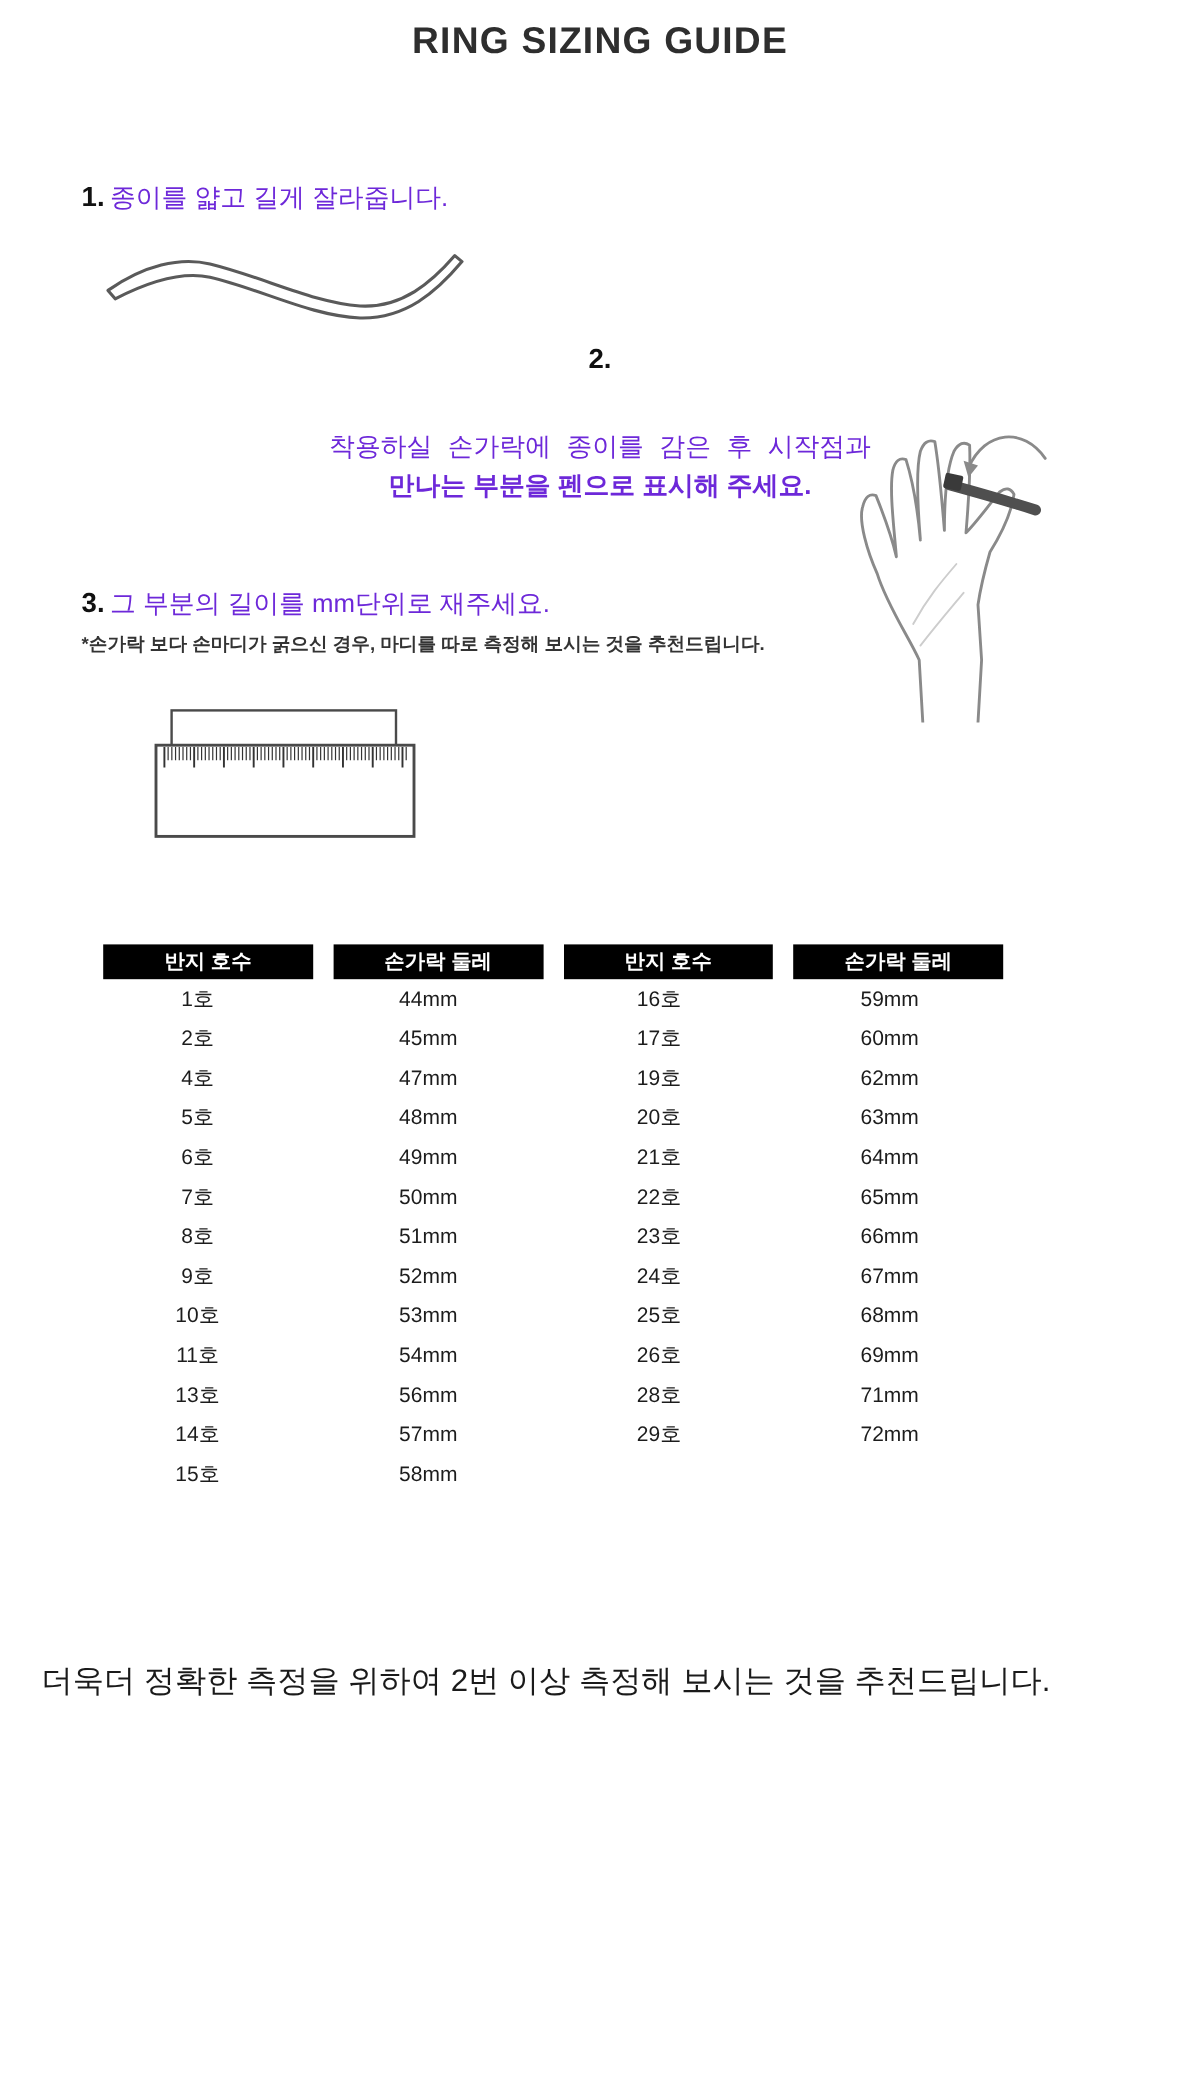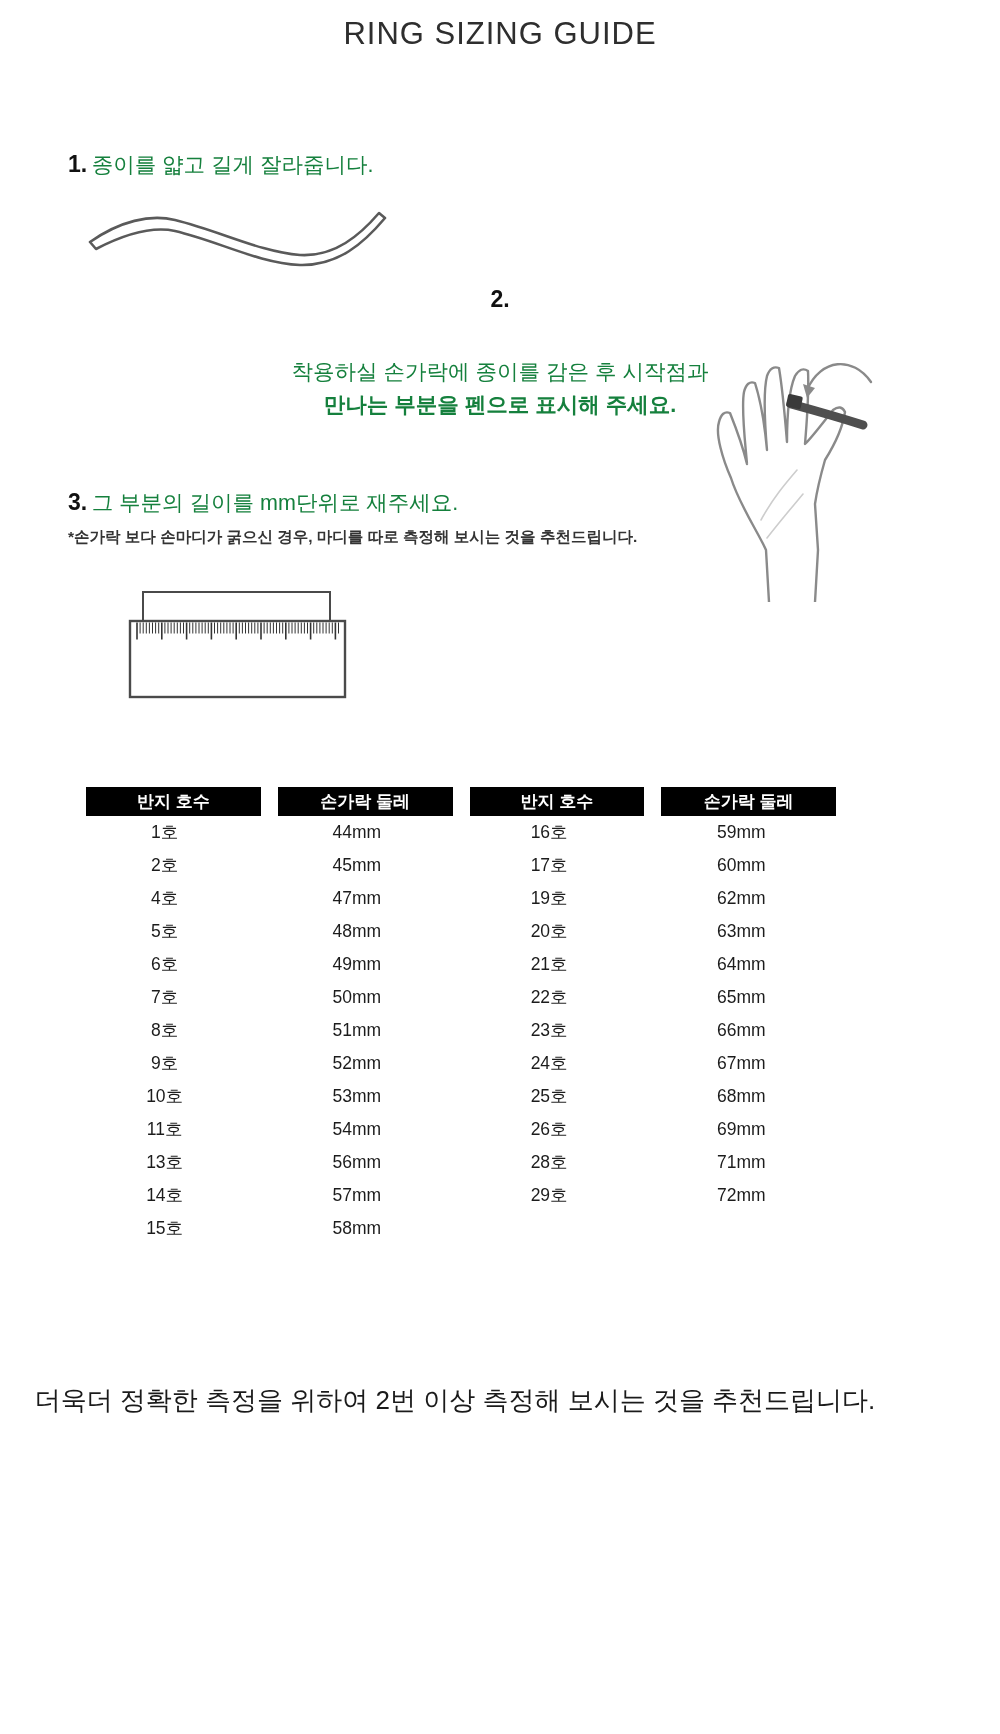--- a/index.html
+++ b/index.html
@@ -1,28 +1,28 @@
 <!DOCTYPE html>
 <html style="--th-bg: #000000; --th-fg: #ffffff;"><head>
 <meta charset="utf-8">
 <style>
   html,body{margin:0;padding:0;background:#ffffff;}
   body{font-family:"Liberation Sans","DejaVu Sans",sans-serif;color:#1f1f1f;}
   .page{position:relative;width:1000px;height:1734px;background:#ffffff;overflow:hidden;margin:0 auto;}
 
   .title{position:absolute;top:16px;left:0;width:1000px;text-align:center;
-         font-size:31px;font-weight:400;letter-spacing:1px;color:#2e2e2e;}
+         font-size:31px;font-weight:700;letter-spacing:1px;color:#2e2e2e;}
 
   .step-line{position:absolute;white-space:nowrap;}
   .step-num{font-weight:700;font-size:23px;color:#111;}
-  .step-text{font-size:21.5px;color:#15803d;}
+  .step-text{font-size:21.5px;color:#6d28d9;}
 
   .step1{top:150px;left:68px;}
   .step2-num{top:286px;left:270px;width:460px;text-align:center;}
-  .step2-l1{top:357px;left:240px;width:520px;text-align:center;}
+  .step2-l1{top:357px;left:240px;width:520px;text-align:center;font-family:Liberation Mono, monospace;}
   .step2-l2{top:390px;left:240px;width:520px;text-align:center;font-weight:bold;}
   .step3{top:488px;left:68px;}
   .step3-note{position:absolute;top:527px;left:68px;font-size:15.5px;color:#333;white-space:nowrap;font-weight:bold;}
 
   .sketch{position:absolute;}
   .strip-sketch{top:205px;left:80px;}
   .hand-sketch{top:352px;left:703px;}
   .ruler-sketch{top:585px;left:123px;}
 
   .size-table{position:absolute;top:787px;left:70px;width:766px;}

